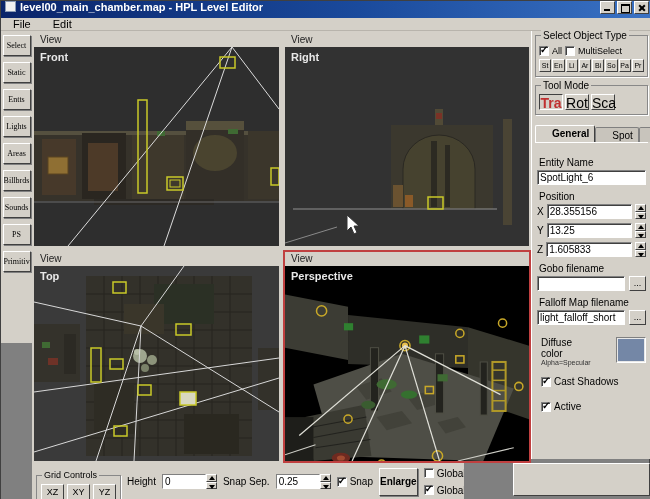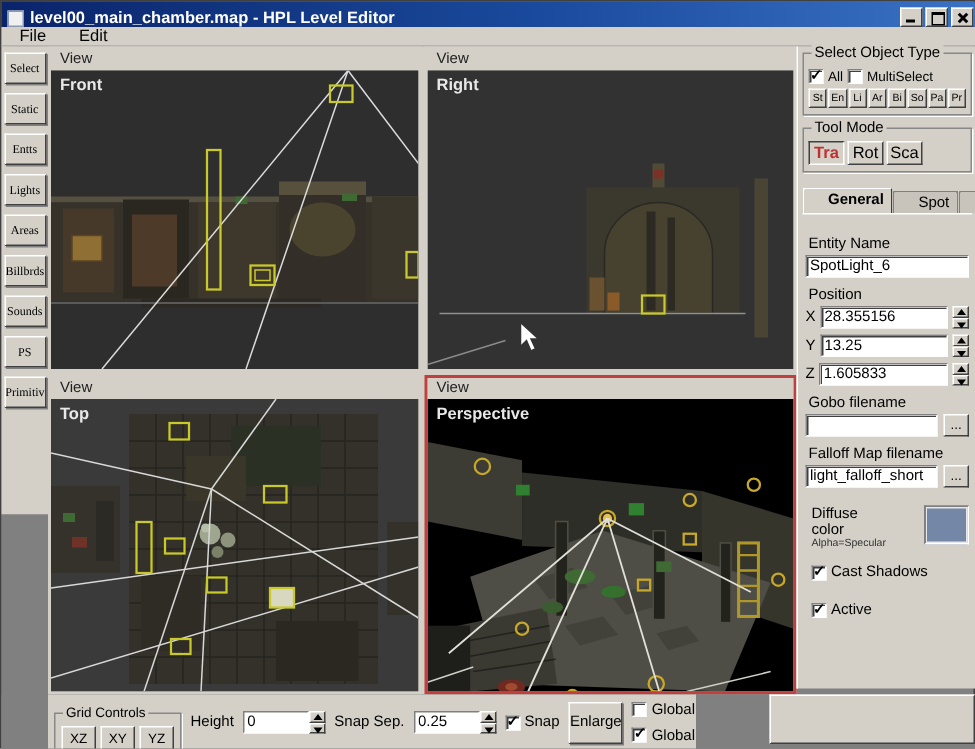--- a/index.html
+++ b/index.html
@@ -3,21 +3,21 @@
 <meta charset="utf-8">
 <style>
   * { margin:0; padding:0; box-sizing:border-box; }
   html,body { width:650px; height:499px; }
   body { font-family:"Liberation Sans", sans-serif; background:#808080; overflow:hidden; }
   .window { position:relative; width:650px; height:499px; background:#808080; border:1px solid #404040; }
 
   
   .titlebar { position:absolute; left:0; top:0; width:650px; height:17px;
     background:linear-gradient(90deg,#0a246a 0%,#1a4a9c 55%,#3a72c4 100%);
-    display:flex; align-items:flex-end; padding:0 2px; }
+    display:flex; align-items:flex-start; padding:0 2px; }
   .app-icon { width:11px; height:11px; background:#f0f0f0; border:1px solid #8a9ab4; margin:0 4px 0 2px; flex:none; }
   .title-text { color:#ffffff; font-size:11px; font-weight:bold; white-space:nowrap; flex:1; }
   .win-btns { display:flex; gap:2px; }
   .win-btn { width:15px; height:13px; background:#d4d0c8; border:1px solid;
     border-color:#ffffff #404040 #404040 #ffffff; position:relative; }
   .glyph-min::after { content:""; position:absolute; left:3px; bottom:2px; width:6px; height:2px; background:#000; }
   .glyph-max::after { content:""; position:absolute; left:3px; top:2px; width:7px; height:6px; border:1px solid #000; border-top-width:2px; }
   .glyph-close::before, .glyph-close::after { content:""; position:absolute; left:6px; top:2px; width:2px; height:8px; background:#000; }
   .glyph-close::before { transform:rotate(45deg); }
   .glyph-close::after { transform:rotate(-45deg); }
@@ -53,21 +53,21 @@
   .cb-row { display:flex; align-items:center; gap:3px; margin:2px 0;text-align:right; }
   .cb-box { width:10px; height:10px; background:#fff; border:1px solid; border-color:#808080 #fff #fff #808080;
     box-shadow:inset 1px 1px 0 #404040; position:relative; flex:none; }
   .cb-box.checked::after { content:"✓"; position:absolute; left:0px; top:-3px; font-size:10px; font-weight:bold; color:#000; }
   .cb-label { font-size:9px; }
   .type-btn-row { display:flex; gap:1px; margin-top:3px; }
   .mini-btn { width:13px; height:13px; background:#d4d0c8; border:1px solid; border-color:#fff #404040 #404040 #fff;
     font-size:7px; padding:0; text-align:center; line-height:11px; }
   .mode-btn-row { display:flex; gap:2px; }
   .mode-btn { width:24px; height:16px; background:#d4d0c8; border:1px solid; border-color:#fff #404040 #404040 #fff;
-    font-size:11px; padding:0; }
+    font-size:14px; padding:0; }
   .mode-btn.active { border-color:#404040 #fff #fff #404040; color:#c03030; font-weight:bold; }
 
   .tab-row { display:flex; align-items:flex-end; margin-top:10px; height:17px; }
   .tab { font-size:10px; padding:2px 5px 1px 16px; background:#c8c4bc; border:1px solid #808080; border-bottom:none;
     border-radius:2px 2px 0 0; height:15px; }
   .tab.active { background:#d4d0c8; border-color:#fff #404040 #d4d0c8 #fff; font-weight:bold; height:17px; }
   .tab-panel { border-top:1px solid #fff; padding:8px 2px 0 2px; height:316px; }
 
   .field-label { font-size:10px; margin:6px 0 2px 2px; }
   .text-input { width:100%; height:15px; background:#fff; border:1px solid; border-color:#808080 #fff #fff #808080;
@@ -93,21 +93,21 @@
   .bb-main { width:432px; background:#d4d0c8; display:flex; align-items:center; gap:6px; padding:2px 4px 2px 4px; flex:none; }
   .bb-gap { flex:1; background:#808080; }
   .bb-rightpanel { width:137px; background:#d4d0c8; border:1px solid; border-color:#fff #404040 #404040 #fff; flex:none; margin:0 1px 4px 0; }
   .grid-group { position:relative; border:1px solid #888; box-shadow:1px 1px 0 #fff; padding:8px 4px 3px 4px; display:flex; gap:3px; margin-top:16px; }
   .grid-group .groupbox-label { font-size:9px; }
   .plane-btn { width:23px; height:16px; background:#d4d0c8; border:1px solid; border-color:#fff #404040 #404040 #fff; font-size:9px; padding:0; }
   .bb-label { font-size:10px; white-space:nowrap; }
   .bb-input-wrap { display:flex; }
   .bb-input { width:44px; height:15px; background:#fff; border:1px solid; border-color:#808080 #fff #fff #808080; font-size:10px; padding:0 2px; font-family:"Liberation Sans",sans-serif; }
   .enlarge-btn { width:40px; height:28px; background:#d4d0c8; border:1px solid; border-color:#fff #404040 #404040 #fff;
-    box-shadow:1px 1px 0 #808080; font-size:10px; padding:0; }
+    box-shadow:1px 1px 0 #808080; font-size:10px; padding:0;font-weight:bold; }
   .globals { display:flex; flex-direction:column; gap:2px; }
 </style>
 </head>
 <body>
 
 <div class="window">
 
   <div class="titlebar">
     <span class="app-icon"></span>
     <span class="title-text">level00_main_chamber.map - HPL Level Editor</span>

